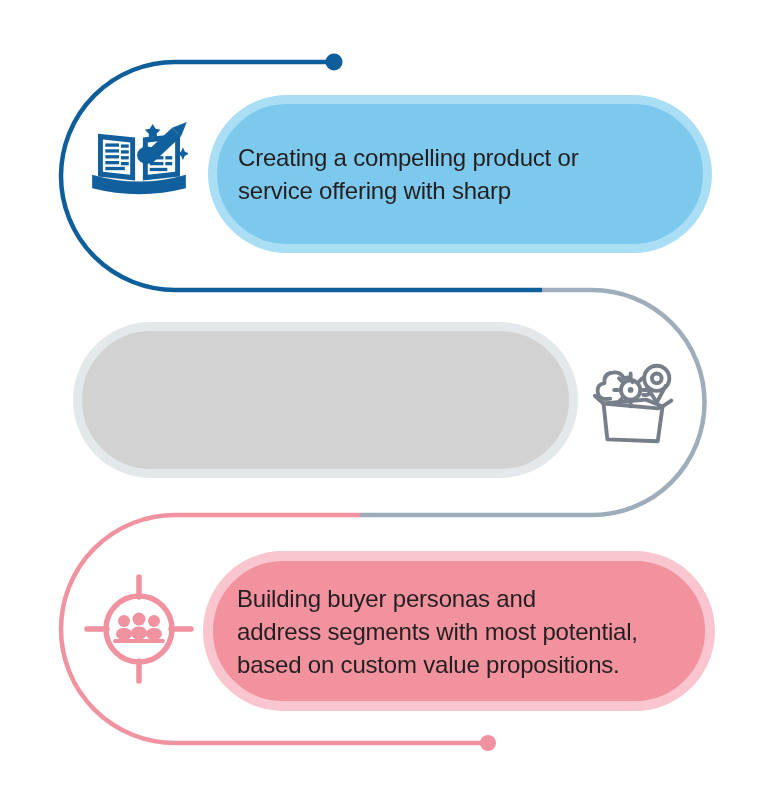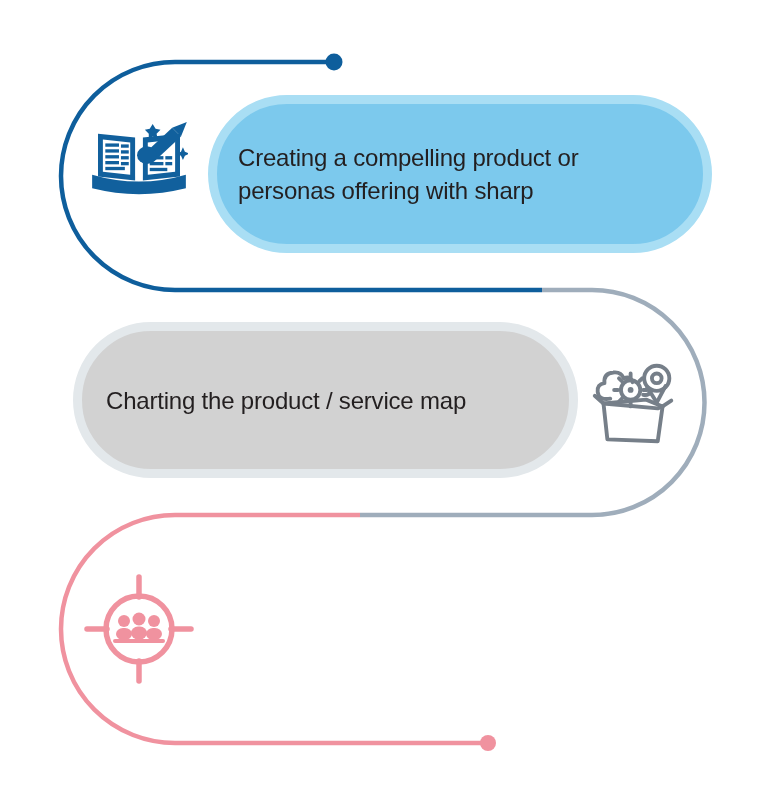--- a/index.html
+++ b/index.html
@@ -120,21 +120,25 @@
       <circle cx="75" cy="50" r="6"></circle>
       <rect x="37" y="57" width="16" height="12" rx="7"></rect>
       <rect x="52" y="55.5" width="16" height="13" rx="7"></rect>
       <rect x="67" y="57" width="16" height="12" rx="7"></rect>
       <rect x="34" y="68" width="52" height="4" rx="2"></rect>
     </g>
   </svg>
 
   <div class="pill pill1">
     <div class="tline">Creating a compelling product or</div>
-    <div class="tline">personas offering with sharp</div>
+    <div class="tline">service offering with sharp</div>
   </div>
 
   <div class="pill pill2">
-    <div class="tline">Charting the product / service map</div>
   </div>
 
+  <div class="pill pill3">
+    <div class="tline">Building buyer personas and</div>
+    <div class="tline">address segments with most potential,</div>
+    <div class="tline">based on custom value propositions.</div>
+  </div>
 
 </div>
 
 </body></html>

